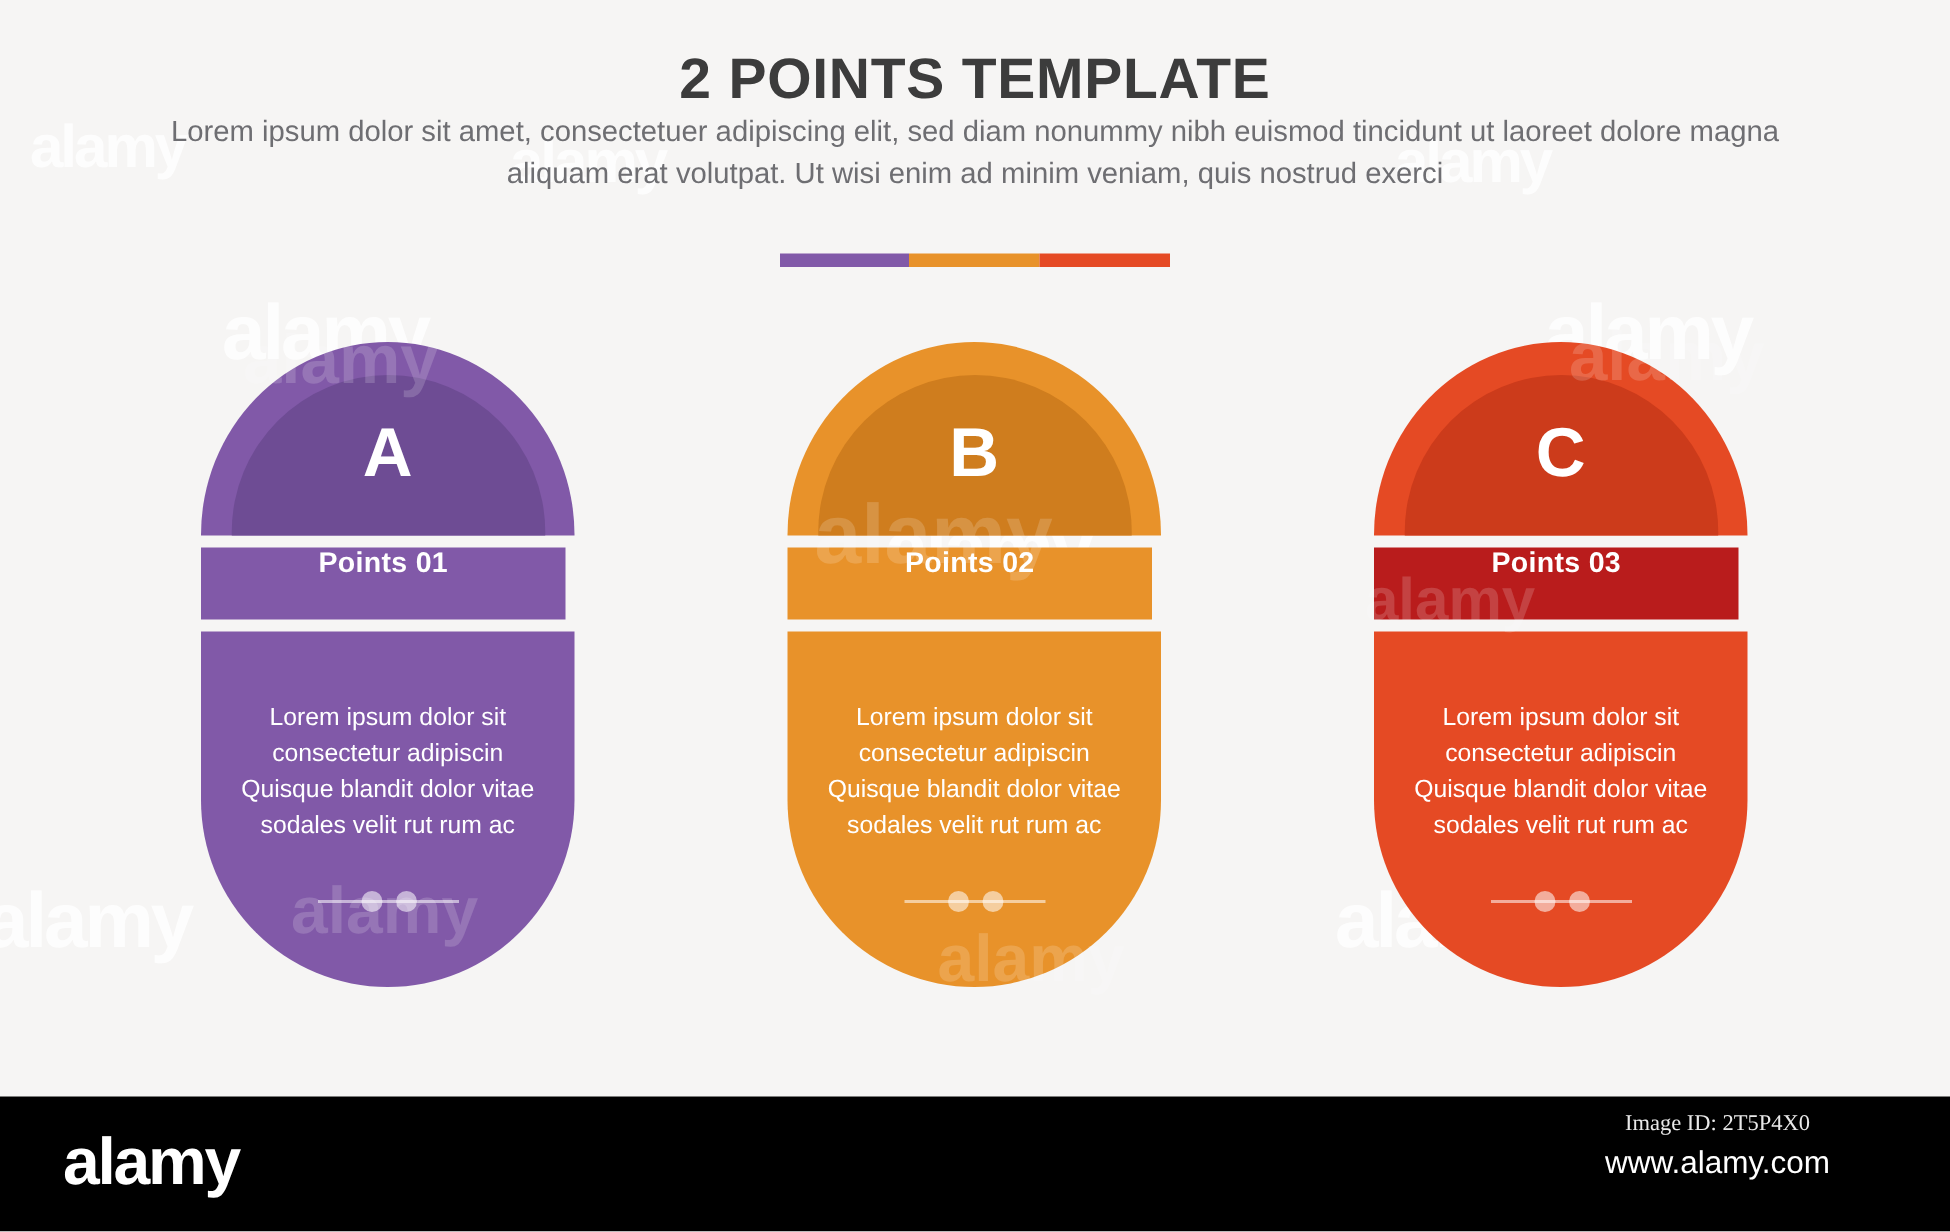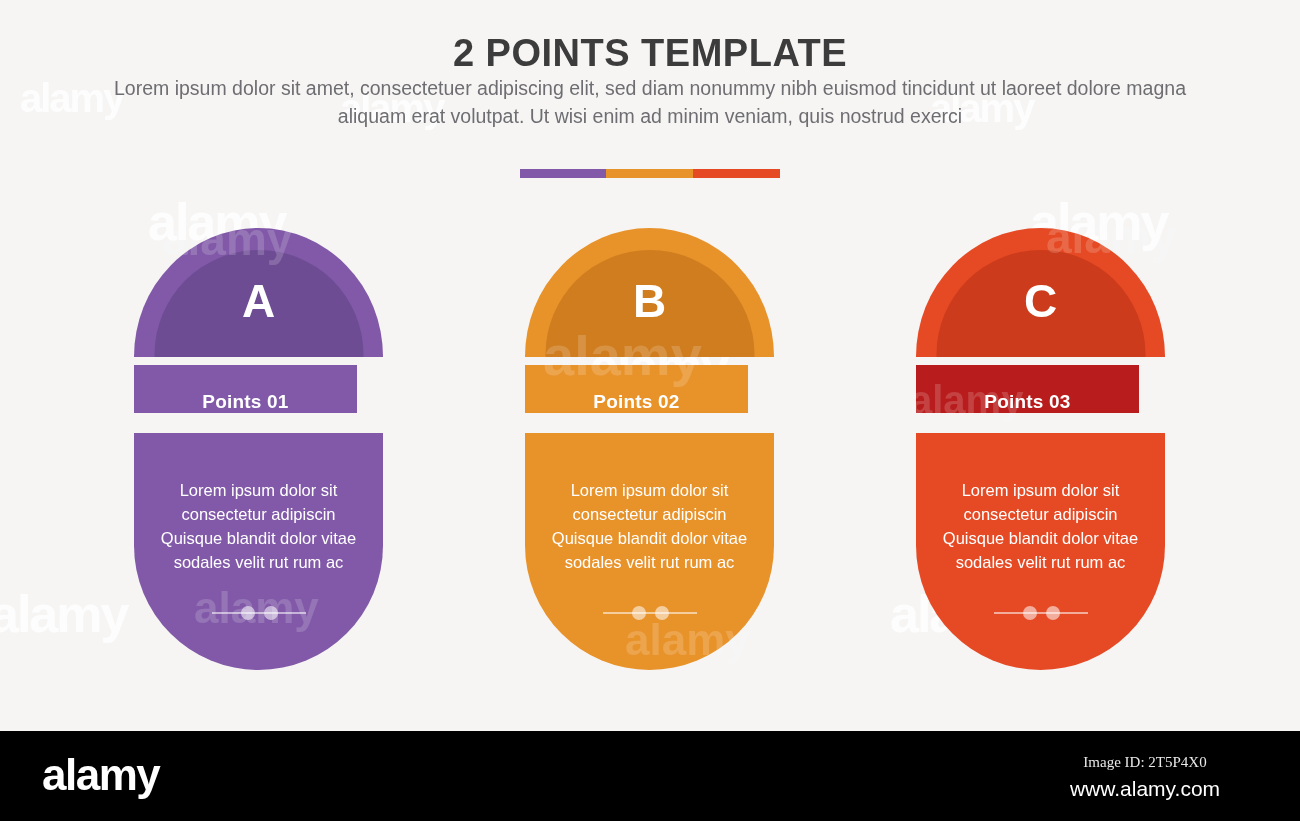--- a/index.html
+++ b/index.html
@@ -124,37 +124,37 @@
     color: #ffffff;
     z-index: 2;
     line-height: 1;
   }
 
   
   .band {
     position: absolute;
     top: 137px;
     left: 0;
-    width: 223px;
+    width: 243px;
     height: 48px;
     display: flex;
-    align-items: flex-end;
+    align-items: flex-start;
     justify-content: center;
   }
   .band-label {
     font-size: 19px;
     font-weight: bold;
     color: #ffffff;
     letter-spacing: 0.2px;
   }
 
   
   .body-block {
     position: absolute;
-    top: 205px;
+    top: 193px;
     left: 0;
     width: 249px;
     height: 237px;
     border-bottom-left-radius: 125px 125px;
     border-bottom-right-radius: 125px 125px;
     padding-top: 46px;
   }
   .body-text {
     font-size: 16.5px;
     line-height: 1.45;
@@ -218,21 +218,21 @@
     top: 22px;
     font-size: 44px;
     font-weight: bold;
     color: #ffffff;
     letter-spacing: -1.5px;
     line-height: 1;
   }
   .footer-right {
     position: absolute;
     right: 30px;
-    top: 23px;
+    top: 10px;
     text-align: center;
     width: 250px;
   }
   .footer-id {
     font-size: 15px;
     color: #e9e9e9;
     font-family: "Liberation Serif", serif;
   }
   .footer-url {
     margin-top: 6px;

